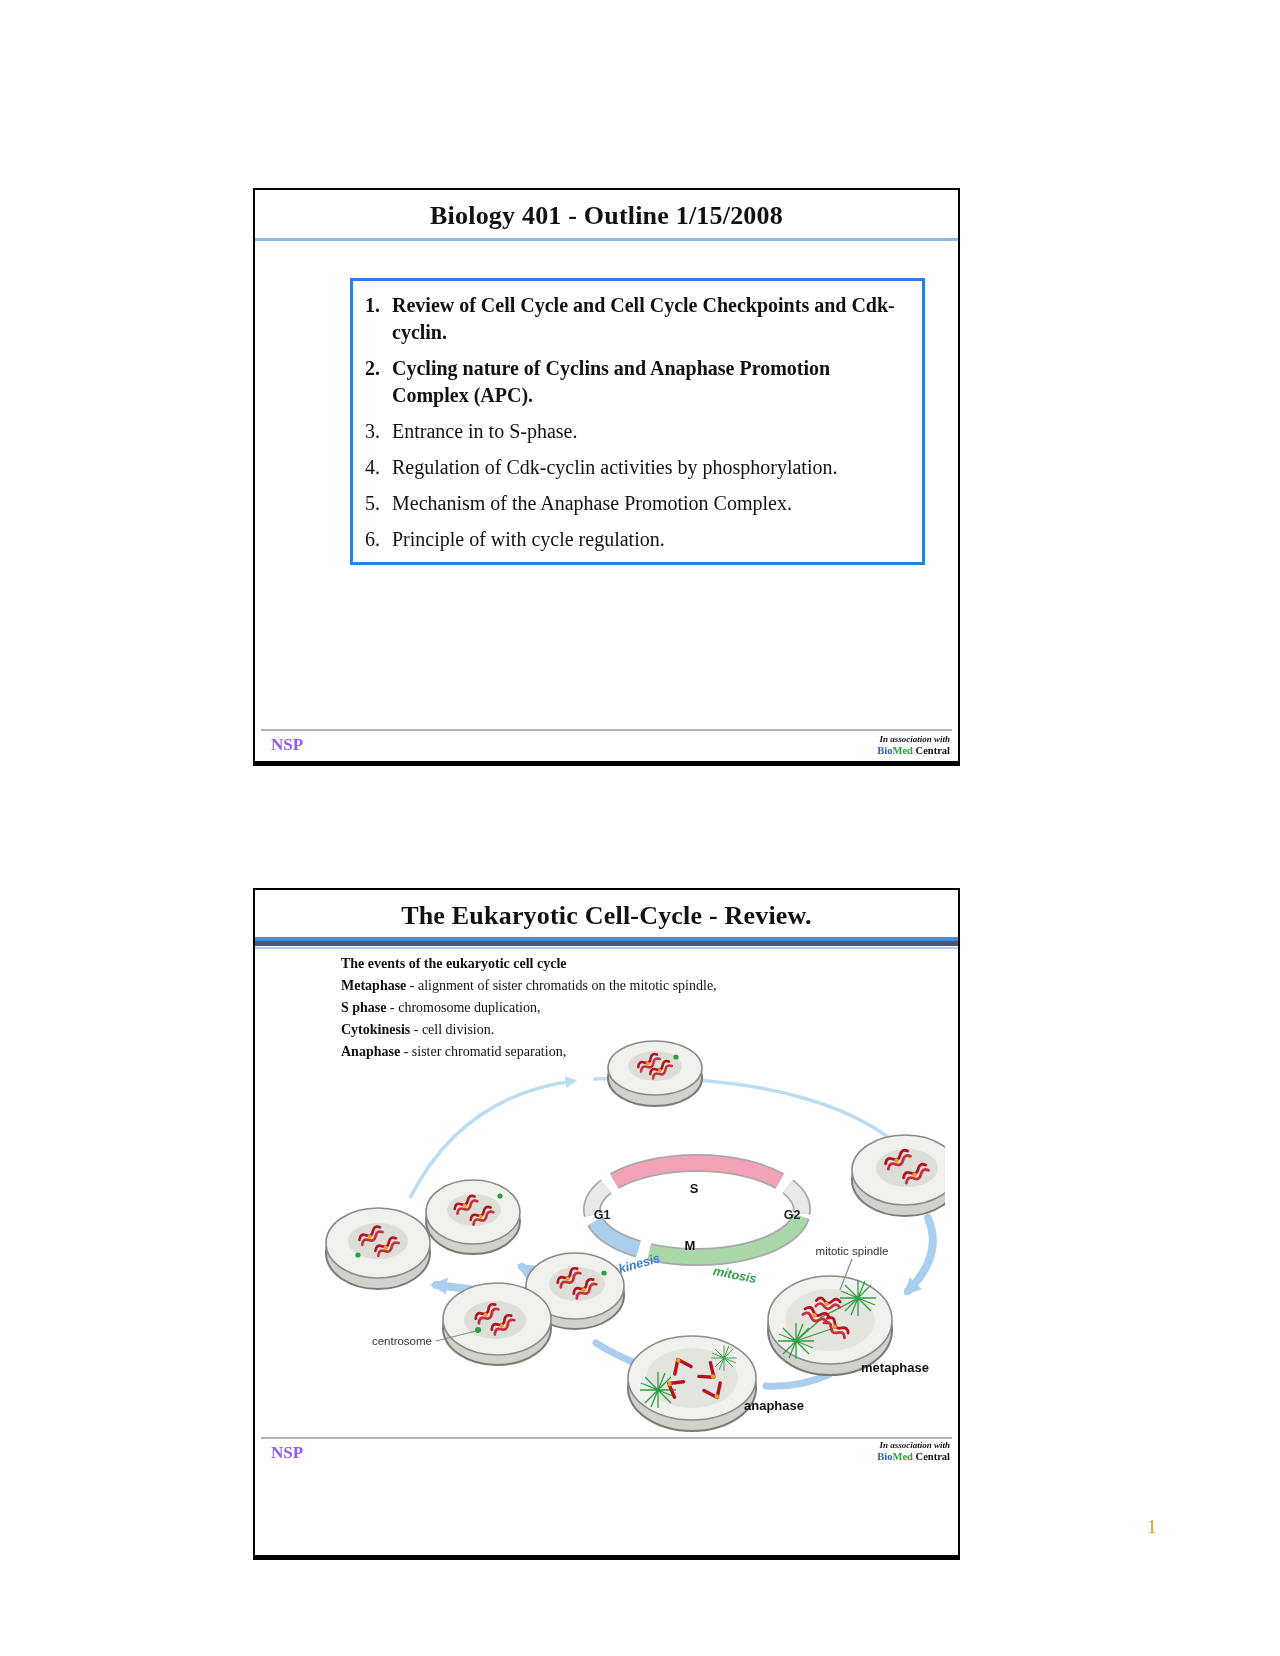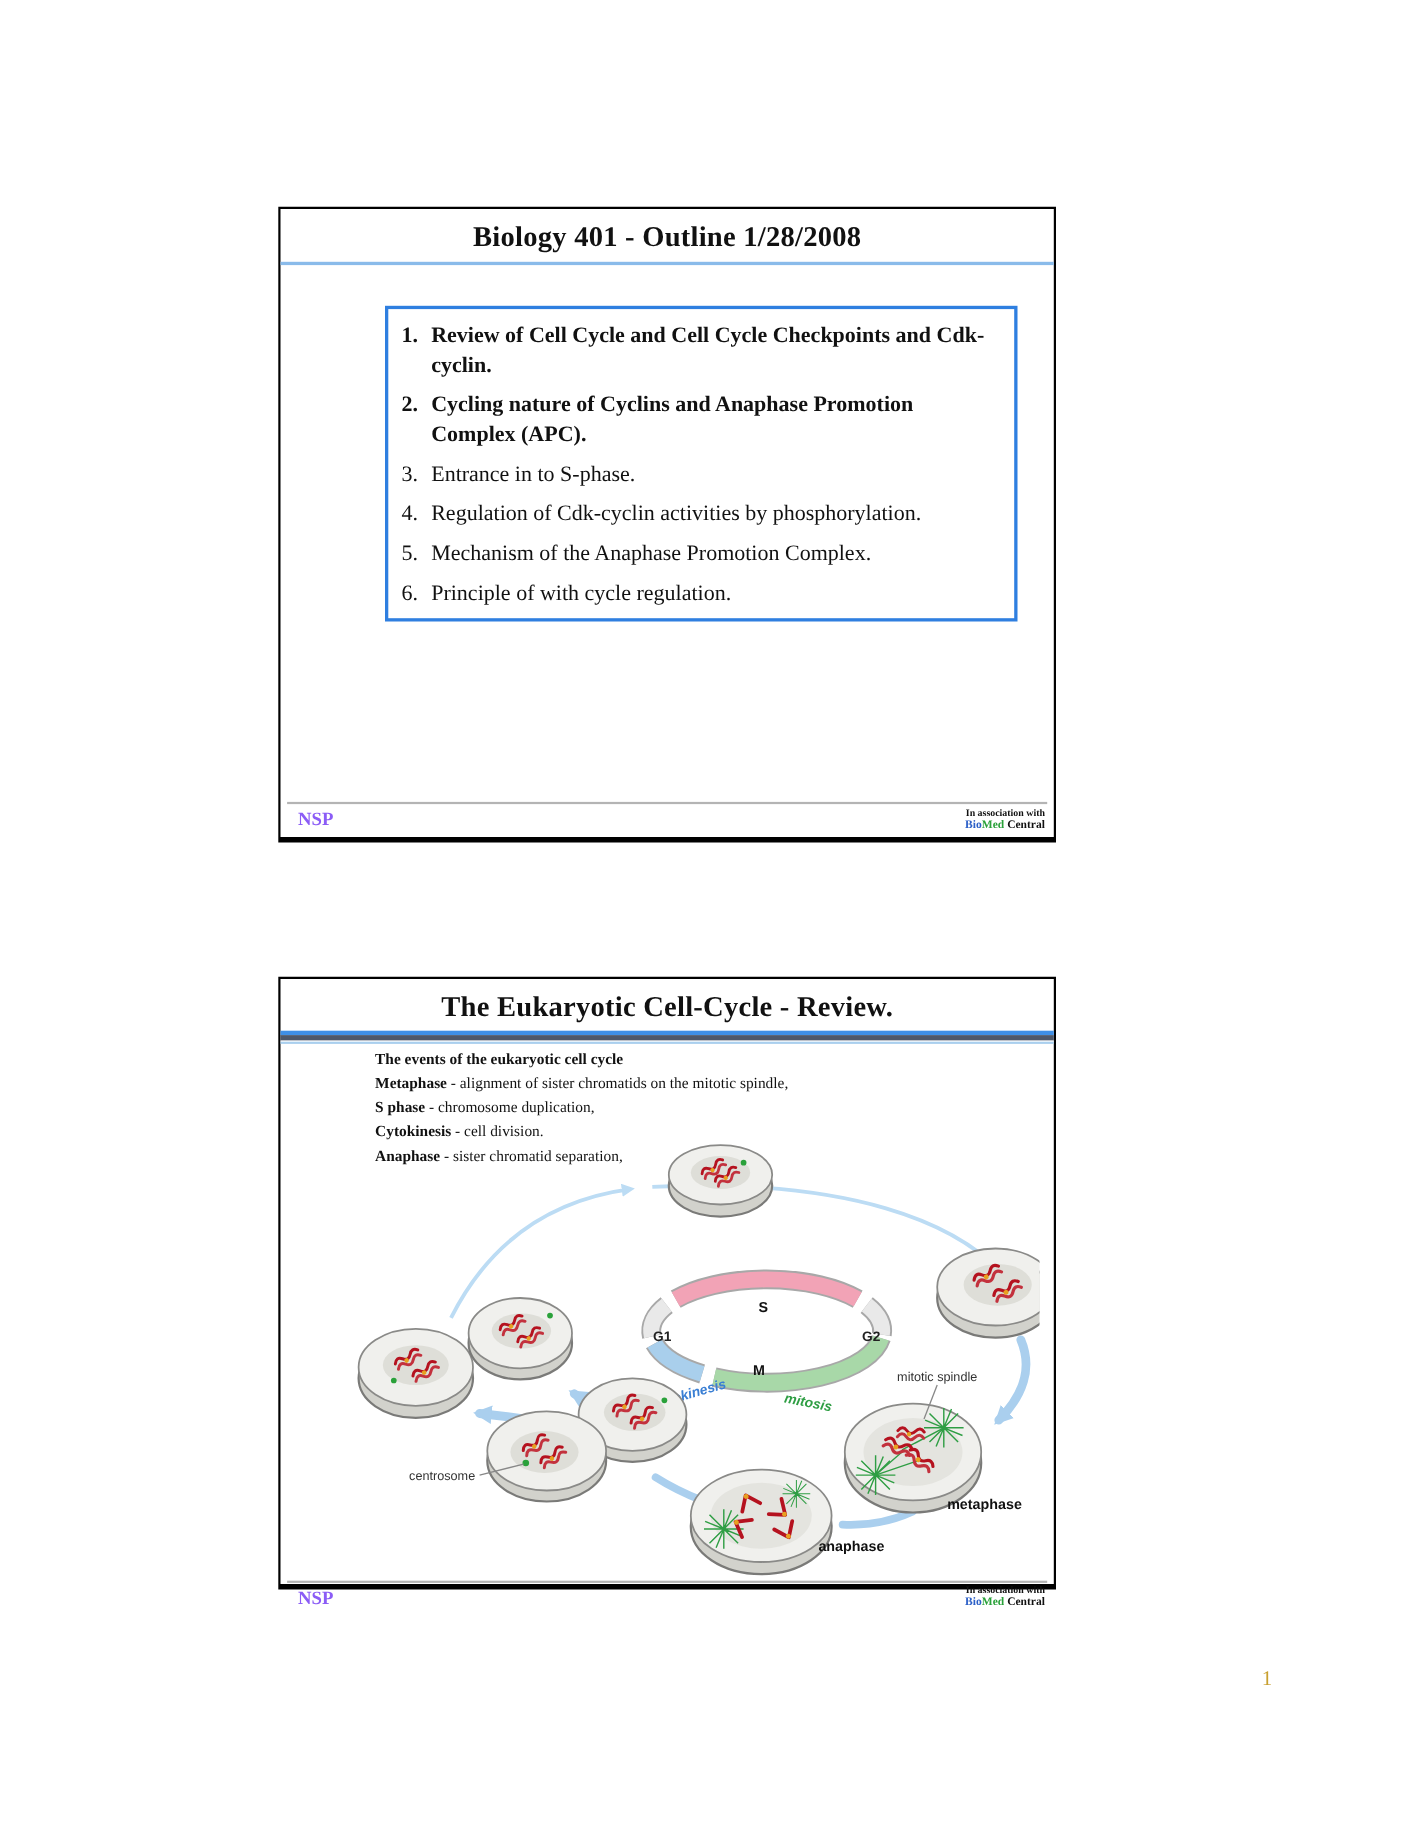--- a/index.html
+++ b/index.html
@@ -5,21 +5,21 @@
   html,body { margin:0; padding:0; background:#ffffff; }
   .page {
     position:relative; width:1280px; height:1656px; background:#ffffff;
     font-family:"Liberation Serif", serif; overflow:hidden;
   }
   .slide {
     position:absolute; left:253px; width:707px; background:#fff;
     border:2px solid #000; border-bottom-width:5px; box-sizing:border-box;
   }
   #slide1 { top:188px; height:578px; }
-  #slide2 { top:888px; height:557px; }
+  #slide2 { top:888px; height:672px; }
 
   .slide-title {
     position:absolute; left:0; right:0; top:11px; text-align:center;
     font-size:26px; font-weight:bold; color:#111; letter-spacing:0.2px;
   }
   .s1-rule { position:absolute; left:0; right:0; top:48px; height:3px; background:#8abbea; }
 
   .s2-band { position:absolute; left:0; right:0; top:47px; }
   .s2-band .b1 { height:4px; background:#3f8fe6; }
   .s2-band .b2 { height:5px; background:#4e586a; }
@@ -41,21 +41,21 @@
 
   .footer-rule { position:absolute; left:6px; right:6px; height:2px; background:#b4b4b4; }
   #slide1 .footer-rule { top:539px; }
   #slide2 .footer-rule { top:547px; }
   .nsp { position:absolute; left:16px; font-size:17px; font-weight:bold; color:#8b5cf6; }
   #slide1 .nsp { top:545px; }
   #slide2 .nsp { top:553px; }
   .assoc { position:absolute; right:8px; text-align:right; line-height:1.18; }
   #slide1 .assoc { top:544px; }
   #slide2 .assoc { top:550px; }
-  .assoc .l1 { font-size:9px; font-weight:bold; color:#111; font-family:"Liberation Serif",serif; }
+  .assoc .l1 { font-size:9px; font-weight:bold; color:#111; font-family:"Liberation Serif",serif;font-style:italic; }
   .assoc .l2 { font-size:10.5px; font-weight:bold; }
   .bm-bio { color:#2b5fc7; }
   .bm-med { color:#2aa13a; }
   .bm-cen { color:#111; }
 
   .caption {
     position:absolute; left:0; right:0; top:551px; text-align:center;
     font-size:20px; font-weight:bold; color:#111;
   }
 
@@ -64,21 +64,21 @@
   .pagenum { position:absolute; left:1147px; top:1516px; font-size:19px; color:#c8a030; }
 
   .svglabel { font-family:"Liberation Sans", sans-serif; }
 </style>
 </head>
 <body>
 
 <div class="page">
 
   <div class="slide" id="slide1">
-    <div class="slide-title">Biology 401 - Outline 1/28/2008</div>
+    <div class="slide-title">Biology 401 - Outline 1/15/2008</div>
     <div class="s1-rule"></div>
 
     <div class="outline-box">
       <div class="o-item o-bold">
         <span class="num">1.</span>
         <span class="txt">Review of Cell Cycle and Cell Cycle Checkpoints and Cdk-cyclin.</span>
       </div>
       <div class="o-item o-bold">
         <span class="num">2.</span>
         <span class="txt">Cycling nature of Cyclins and Anaphase Promotion Complex (APC).</span>

